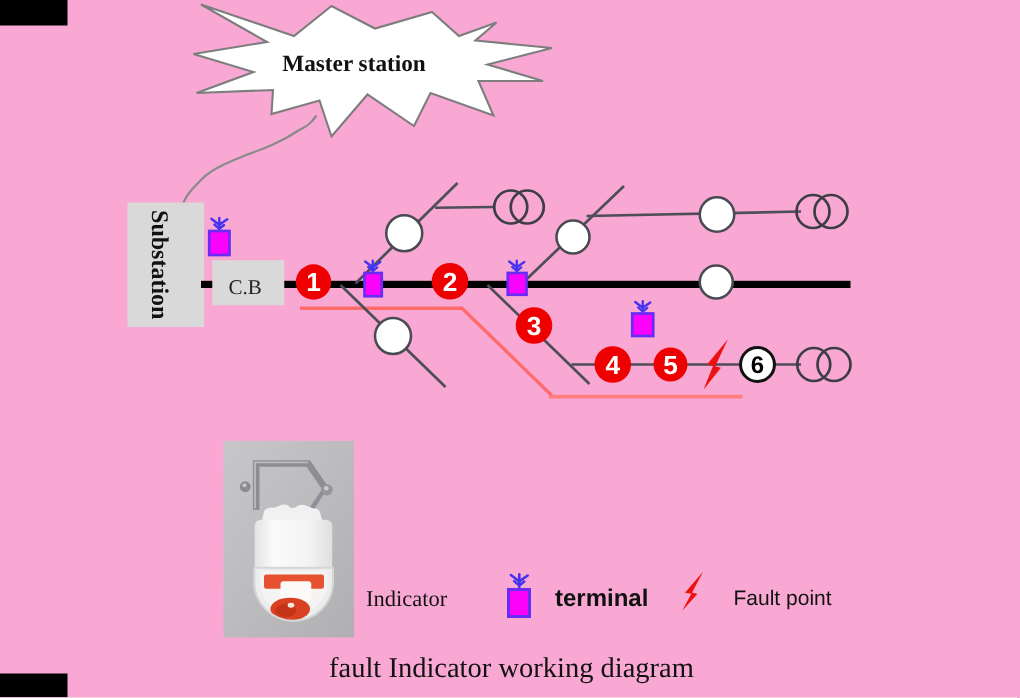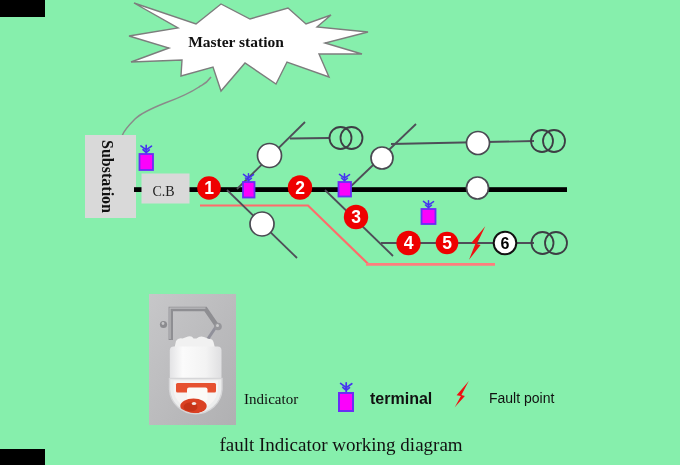--- a/index.html
+++ b/index.html
@@ -1,16 +1,16 @@
 <!DOCTYPE html>
 <html><head>
 <meta charset="utf-8">
 <style>
 html,body{margin:0;padding:0;background:#ffffff;}
-#page{position:relative;width:680px;height:465px;overflow:hidden;background:#86efac;}
+#page{position:relative;width:680px;height:465px;overflow:hidden;background:#f9a8d4;}
 svg{display:block;}
 </style>
 </head>
 <body>
 <div id="page">
 <svg width="680" height="465" viewBox="0 0 680 465">
 
   <rect x="0" y="0" width="45" height="17" fill="#000000"></rect>
   <rect x="0" y="449" width="45" height="16" fill="#000000"></rect>
 

